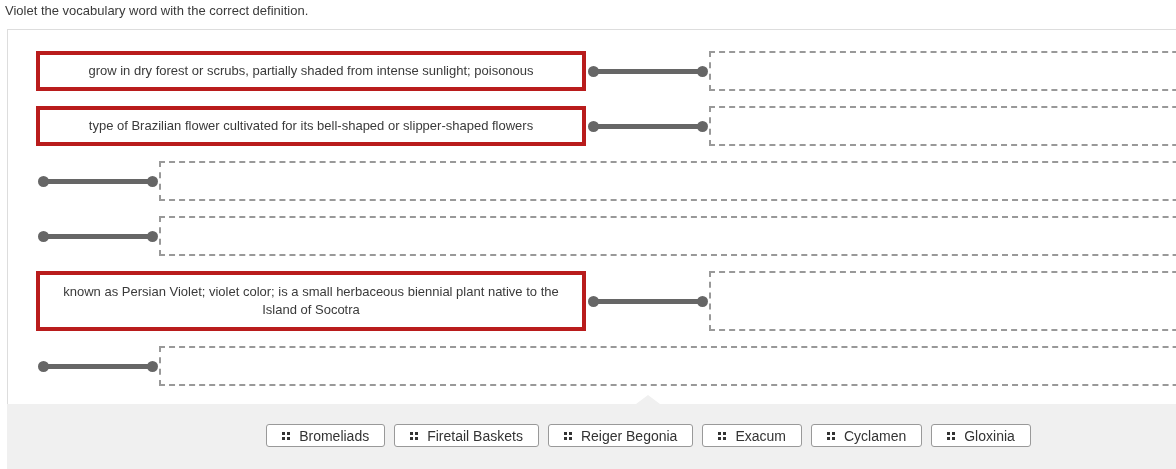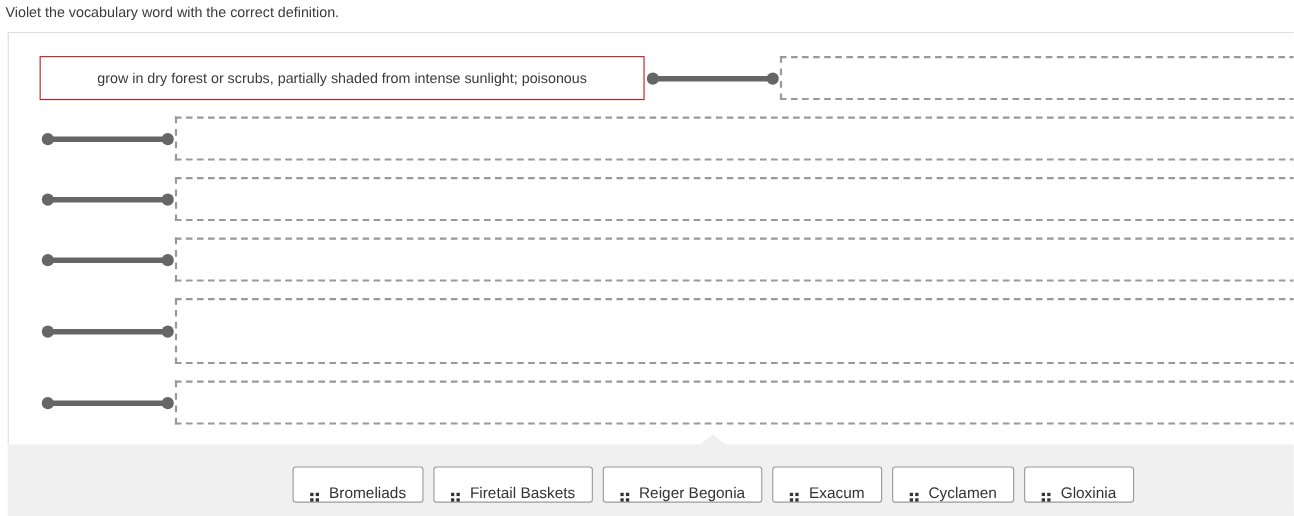--- a/index.html
+++ b/index.html
@@ -23,21 +23,21 @@
   }
   .row { position:absolute; left:28px; right:0; display:flex; }
   .row-1 { top:21px;  height:40px; }
   .row-2 { top:76px;  height:40px; }
   .row-3 { top:131px; height:40px; }
   .row-4 { top:186px; height:40px; }
   .row-5 { top:241px; height:60px; }
   .row-6 { top:316px; height:40px; }
   .def-box {
     width:550px; flex:none;
-    border:1px solid #b91c1c;
+    border:4px solid #b91c1c;
     background:#fff;
     display:flex; align-items:center; justify-content:center;
     text-align:center;
     padding:0 10px;
     font-size:13px; line-height:18px; color:#3a3a3a;
   }
   .connector { width:123px; flex:none; position:relative; }
   .connector .line {
     position:absolute; left:7px; right:7px; top:50%;
     height:5px; margin-top:-2.5px;
@@ -65,22 +65,22 @@
     width:0; height:0;
     border-left:12px solid transparent;
     border-right:12px solid transparent;
     border-bottom:9px solid #f0f0f0;
   }
   .chips {
     position:absolute; left:0; right:0; top:20px;
     display:flex; justify-content:center; gap:9px;
   }
   .chip {
-    height:33px;
-    display:flex; align-items:flex-end; gap:9px;
+    height:23px;
+    display:flex; align-items:center; gap:9px;
     padding:0 15px;
     background:#fff;
     border:1px solid #999;
     border-radius:3px;
     font-size:14px; color:#333;
     cursor:grab;
     user-select:none;
   }
   .drag-handle {
     width:8px; height:8px; flex:none;
@@ -103,20 +103,21 @@
     <div class="def-box">grow in dry forest or scrubs, partially shaded from intense sunlight; poisonous</div>
     <div class="connector">
       <div class="line"></div>
       <div class="dot left"></div>
       <div class="dot right"></div>
     </div>
     <div class="drop-target"></div>
   </div>
 
   <div class="row row-2">
+    <div class="def-box">type of Brazilian flower cultivated for its bell-shaped or slipper-shaped flowers</div>
     <div class="connector">
       <div class="line"></div>
       <div class="dot left"></div>
       <div class="dot right"></div>
     </div>
     <div class="drop-target"></div>
   </div>
 
   <div class="row row-3">
     <div class="connector">
@@ -130,20 +131,21 @@
   <div class="row row-4">
     <div class="connector">
       <div class="line"></div>
       <div class="dot left"></div>
       <div class="dot right"></div>
     </div>
     <div class="drop-target"></div>
   </div>
 
   <div class="row row-5">
+    <div class="def-box">known as Persian Violet; violet color; is a small herbaceous biennial plant native to the Island of Socotra</div>
     <div class="connector">
       <div class="line"></div>
       <div class="dot left"></div>
       <div class="dot right"></div>
     </div>
     <div class="drop-target"></div>
   </div>
 
   <div class="row row-6">
     <div class="connector">

